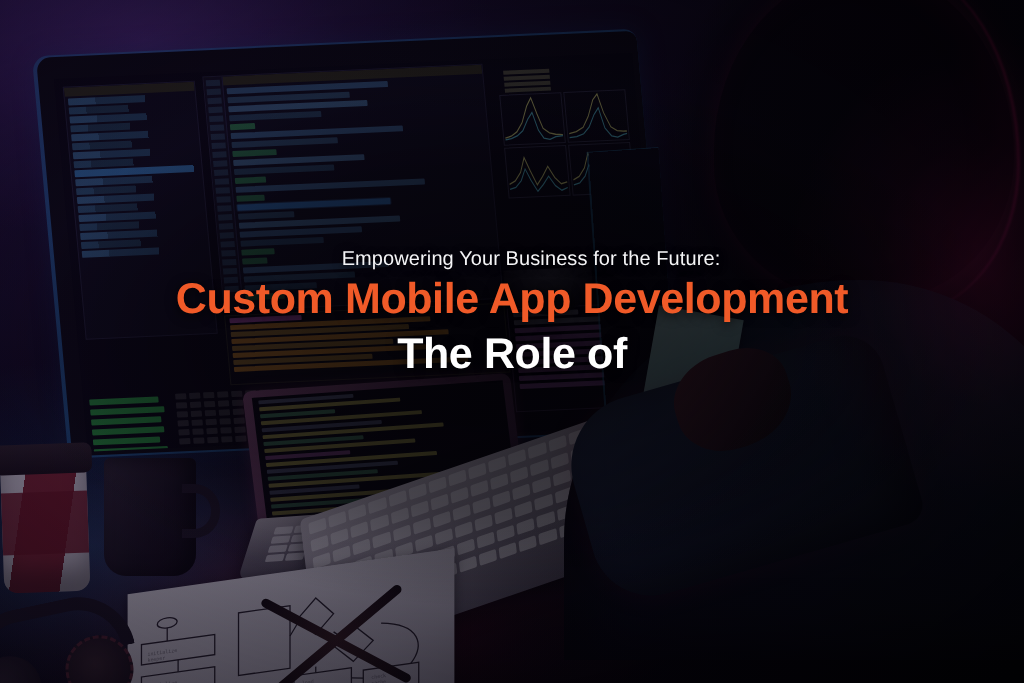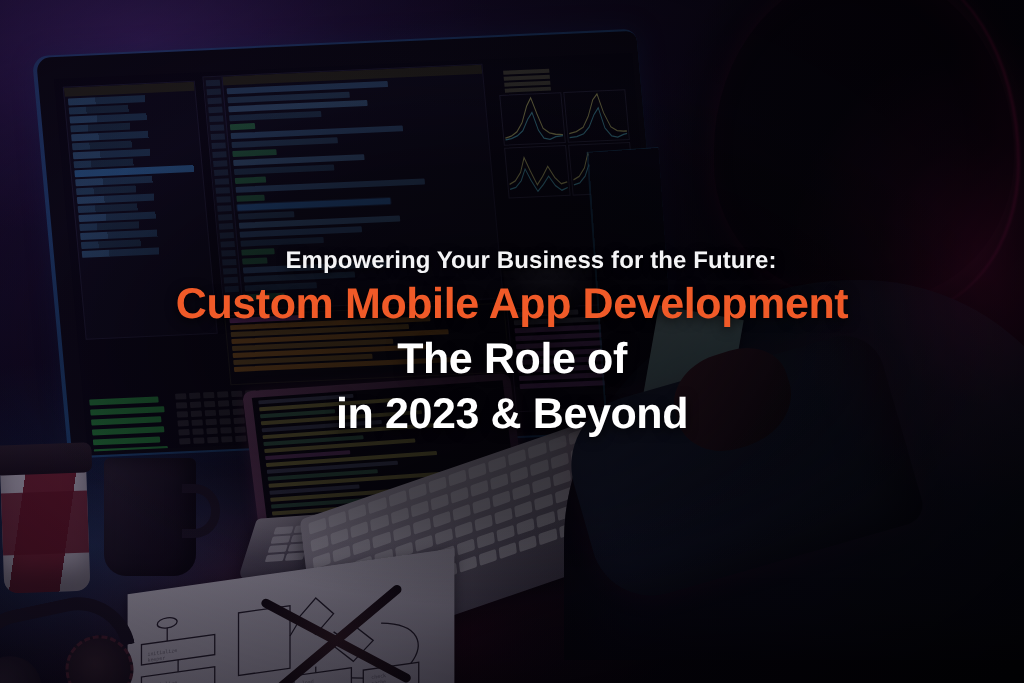--- a/index.html
+++ b/index.html
@@ -217,21 +217,21 @@
   }
   .scrim{background:radial-gradient(58% 46% at 50% 50%, rgba(0,0,0,.55) 0%, rgba(0,0,0,.30) 55%, rgba(0,0,0,0) 85%);}
 
   
   .headline{
     position:absolute;left:0;right:0;top:248px;
     text-align:center;z-index:40;
     text-rendering:geometricPrecision;
   }
   .eyebrow{
-    font-size:24px;font-weight:700;letter-spacing:.1px;
+    font-size:20px;font-weight:400;letter-spacing:.1px;
     color:#f4f4f6;line-height:1.12;
     text-shadow:0 2px 10px rgba(0,0,0,.85);
     padding-left:38px;
   }
   .h-line{
     font-weight:700;font-size:43px;line-height:1.16;
     letter-spacing:-.4px;
     margin-top:5px;
     text-shadow:0 2px 12px rgba(0,0,0,.85);
   }
@@ -796,16 +796,15 @@
 
   <div class="layer glow-magenta"></div>
   <div class="layer tint"></div>
   <div class="layer scrim"></div>
   <div class="layer vignette"></div>
 
   <div class="headline">
     <div class="eyebrow">Empowering Your Business for the Future:</div>
     <div class="h-line h-accent" id="accentLine" style="color: rgb(240, 90, 40);">Custom Mobile App Development</div>
     <div class="h-line h-white">The Role of</div>
-    <div class="h-line h-white">in 2023 &amp; Beyond</div>
   </div>
 
 </div>
 
 </body></html>

